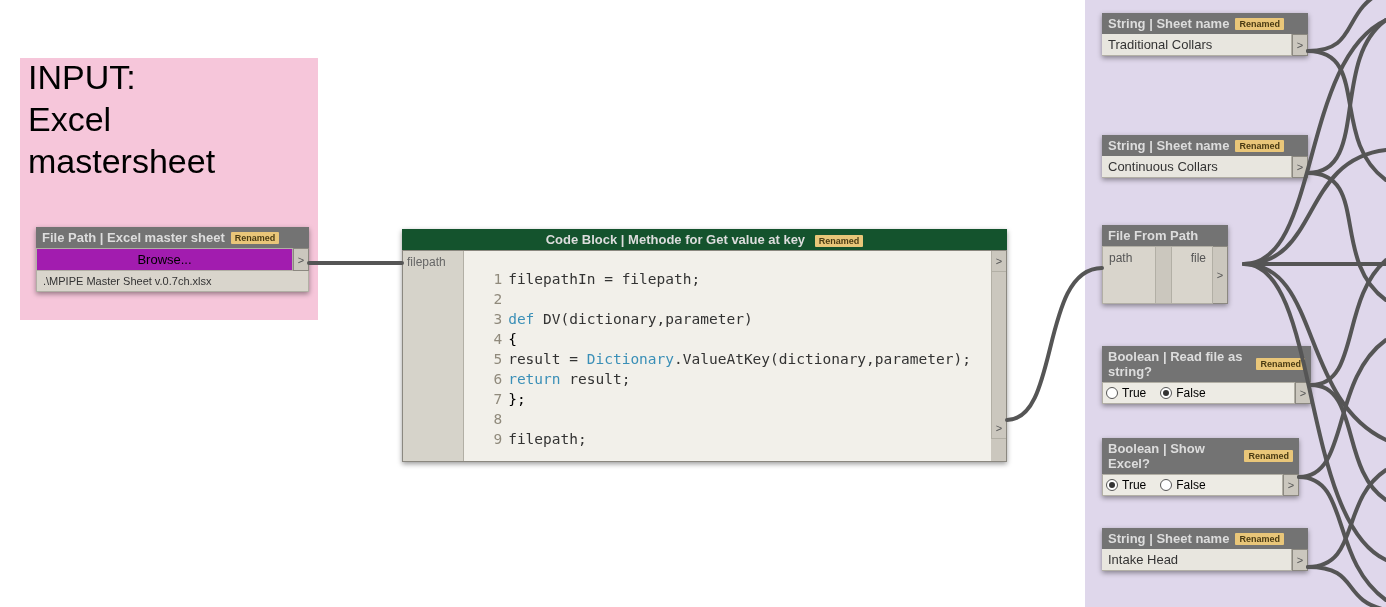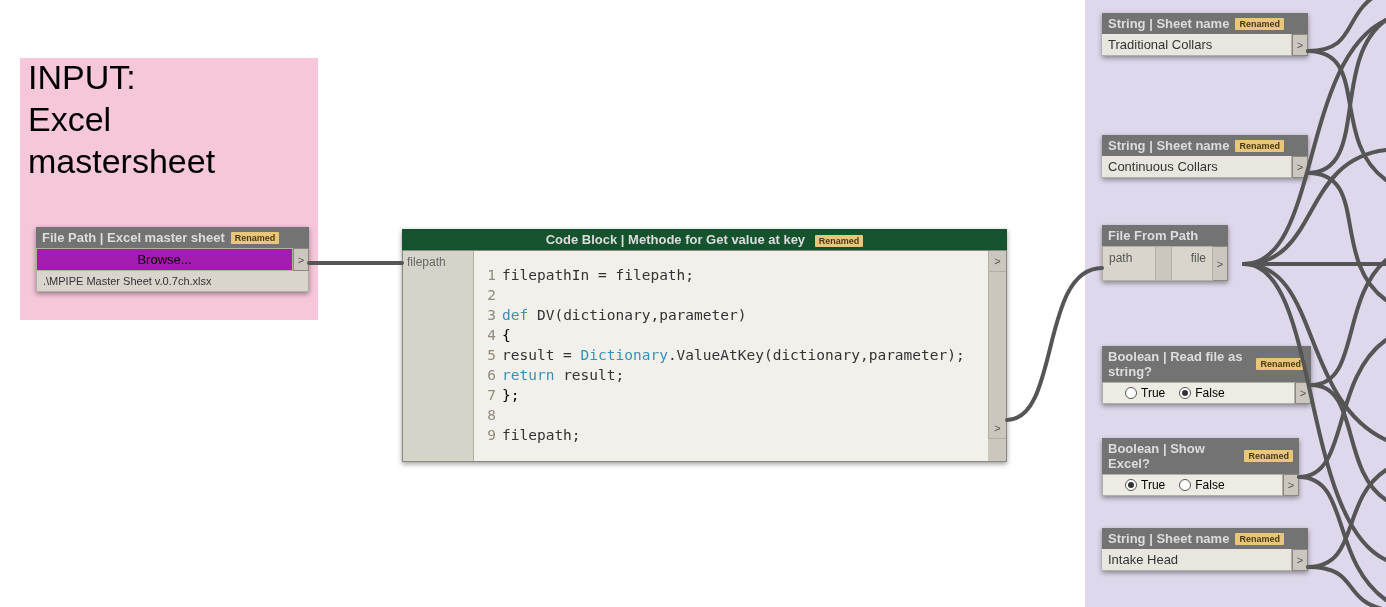--- a/index.html
+++ b/index.html
@@ -9,34 +9,34 @@
   .group-title { position:absolute; left:8px; top:-2px; font-size:34px; line-height:42px; color:#000; font-weight:400; }
 
   .node { position:absolute; box-shadow:0 2px 5px rgba(0,0,0,0.4); }
   .node-header { background:#737373; color:#ddd; font-size:13px; font-weight:bold; padding:3px 6px; display:flex; align-items:center; }
   .renamed { background:#E9C679; color:#4a3b13; font-size:9px; font-weight:bold; border-radius:1px; padding:1px 4px; margin-left:6px; }
   .row { display:flex; align-items:stretch;justify-content:space-between; }
   .cell { font-size:13px; color:#333; background:#E8E6DF; border-right:1px solid #B2AFA5; border-bottom:1px solid #B2AFA5; display:flex; align-items:center; padding:3px 6px; }
   .out-port { width:14px; background:#CBC7BE; border:1px solid #8B8880; display:flex; align-items:center; justify-content:center; color:#555; font-size:11px; cursor:pointer; }
   .browse-btn { flex:1; background:#a21caf; border:1px solid #B2AFA5; text-align:center; font-size:13px; padding:3px 0; cursor:pointer; }
   .path-cell { background:#D9D5CC; border:1px solid #B2AFA5; border-top:none; font-size:11px; color:#333; padding:4px 6px; }
-  .radio-row { background:#EDEBE4; border:1px solid #B2AFA5; font-size:12px; padding:3px 22px; display:flex; gap:14px; align-items:center; }
+  .radio-row { background:#EDEBE4; border:1px solid #B2AFA5; font-size:12px; padding:3px 3px; display:flex; gap:14px; align-items:center; }
   .radio { display:inline-flex; align-items:center; gap:4px; cursor:pointer; }
   .r { width:10px; height:10px; border-radius:50%; border:1px solid #555; background:#fff; display:inline-block; position:relative; }
   .r.checked::after { content:''; position:absolute; left:2px; top:2px; width:6px; height:6px; border-radius:50%; background:#333; }
   .small-in { background:#D9D5CC; border:1px solid #B2AFA5; font-size:12px; color:#555; padding:4px 6px; }
 
   
   .cb-wrap { position:absolute; }
   .cb-header { background:#14532d; color:#ddd; font-size:13px; font-weight:bold; text-align:center; padding:3px 6px; }
   .cb-body { display:flex; background:#CBC7BE; border:1px solid #8B8880; }
   .cb-in { width:62px; background:#D6D3CA; border-right:1px solid #B2AFA5; font-size:12px; color:#666; padding:4px 4px; }
   .cb-code { flex:1; background:#F2F0EA; }
   .gutter { display:inline-block; width:18px; text-align:right; color:#908a7c; padding-right:6px; user-select:none; }
-  pre.code { margin:0; font-family:Consolas,monospace; font-size:14.5px; line-height:20px; padding:14px 4px; white-space:pre; }
+  pre.code { margin:16px; font-family:Consolas,monospace; font-size:14.5px; line-height:20px; padding:2px 4px; white-space:pre; }
   .kw  { color:#3a8fb7; }   
   .typ { color:#3a8fb7; }   
   .id  { color:#333; }
   .cb-outs { width:18px; display:flex; flex-direction:column; }
   .cb-outcell { flex:0 0 20px; border-bottom:1px solid #B2AFA5; border-left:1px solid #B2AFA5; background:#CBC7BE; display:flex; align-items:center; justify-content:center; color:#555; font-size:11px; cursor:pointer; }
   .spacer { flex:1; background:#CBC7BE; border-left:1px solid #B2AFA5;}
 
   svg.wires { position:absolute; left:0; top:0; pointer-events:none; }
   path.wire { stroke:#555; stroke-width:4; fill:none; stroke-linecap:round; }
 </style>
@@ -111,21 +111,21 @@
     <div class="row">
       <div class="cell" style="flex:1;">Continuous Collars</div>
       <div class="out-port">&gt;</div>
     </div>
   </div>
 
   <div class="node" style="left:1102px; top:225px; width:126px;">
     <div class="node-header">
       <span>File From Path</span>
     </div>
-    <div class="row" style="height:35px;">
+    <div class="row" style="height:58px;">
       <div class="small-in" style="width:40px;">path</div>
       <div style="flex:1;background:#CBC7BE;border-top:1px solid #B2AFA5;border-bottom:1px solid #B2AFA5;"></div>
       <div class="small-in" style="width:28px;text-align:right;">file</div>
       <div class="out-port" style="border-left:none;">&gt;</div>
     </div>
   </div>
 
   <div class="node" style="left:1102px; top:346px; width:209px;">
     <div class="node-header">
       <span>Boolean | Read file as string?</span>

